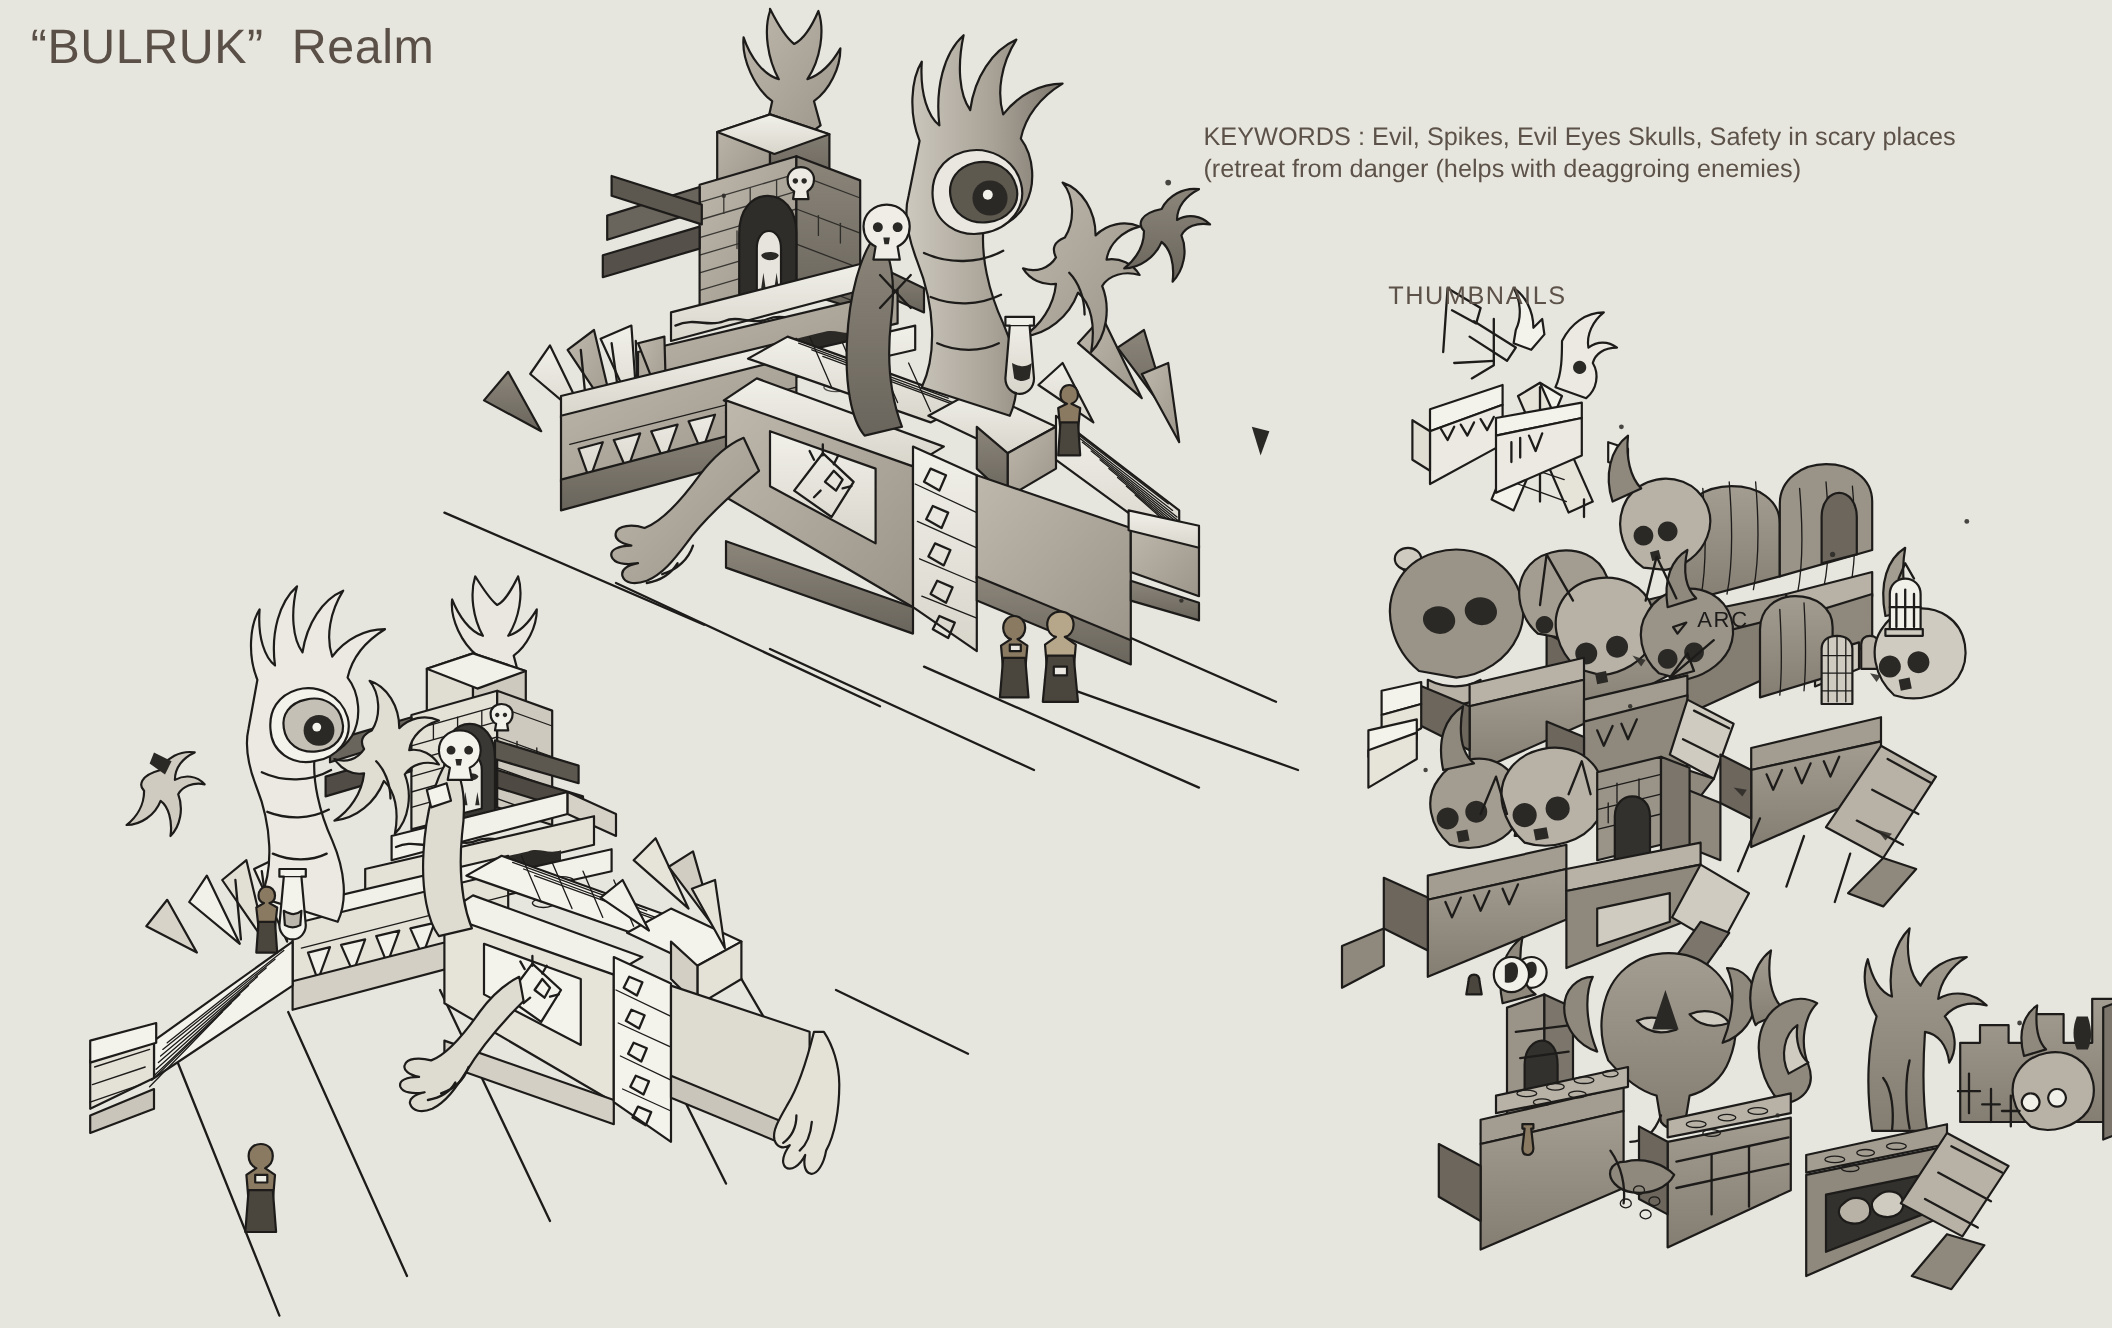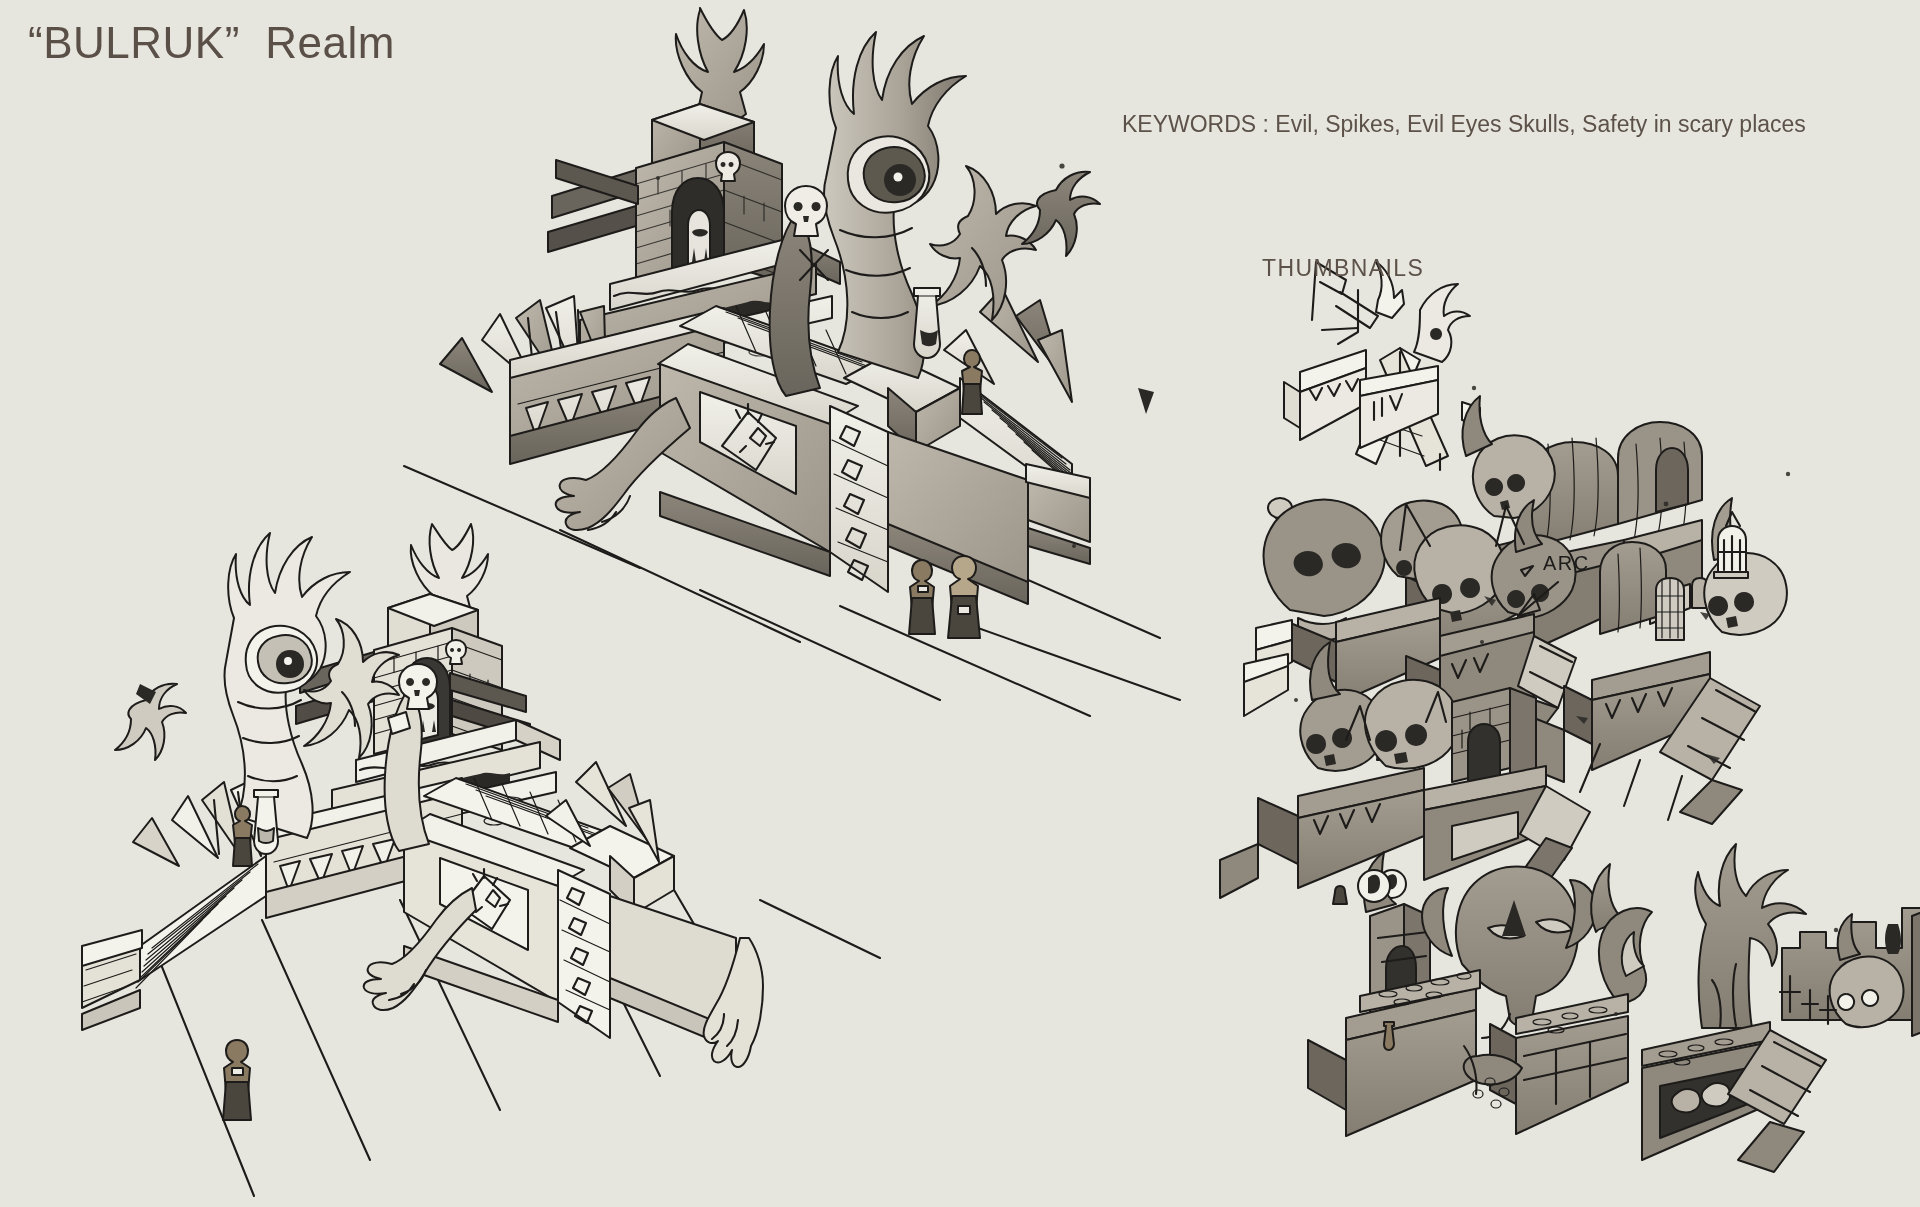--- a/index.html
+++ b/index.html
@@ -41,21 +41,21 @@
   }
   .kw-block {
     position: absolute;
     left: 1094px;
     top: 110px;
     font-size: 23px;
     line-height: 1.28;
     color: #5c5249;
     white-space: nowrap;
   }
-  .kw-block div { white-space: nowrap; margin-left: 28px; }
+  .kw-block div { white-space: nowrap; }
   .thumbs-label {
     position: absolute;
     left: 1262px;
     top: 255px;
     font-size: 23px;
     letter-spacing: 1.4px;
     color: #5c5249;
   }
 
   
@@ -945,20 +945,21 @@
       <path d="M1700 612 l10 2 l-4 6 z"></path>
     </g>
   </svg>
   </div>
 
   <div class="title-left">“BULRUK”  Realm</div>
 
 
   <div class="kw-block">
     <div>KEYWORDS : Evil, Spikes, Evil Eyes Skulls, Safety in scary places</div>
+    <div>(retreat from danger (helps with deaggroing enemies)</div>
   </div>
 
   <div class="thumbs-label">THUMBNAILS</div>
 
   <svg class="art" width="1920" height="1207" style="pointer-events:none">
     <g>
       <text class="hand" id="arc-text" x="1543" y="570" font-size="26" letter-spacing="2" style="font-family:'Liberation Sans',sans-serif;fill:#1d1c1a">ARC</text>
       <path class="ink ink-w2" d="M1533 566 l-12 4 l4 6 z" fill="#1d1c1a"></path>
       <path class="ink ink-w2" d="M1558 582 l-40 34"></path>
       <path class="ink ink-w2" d="M1518 616 l22 -6 l-6 -16 z" fill="none"></path>

